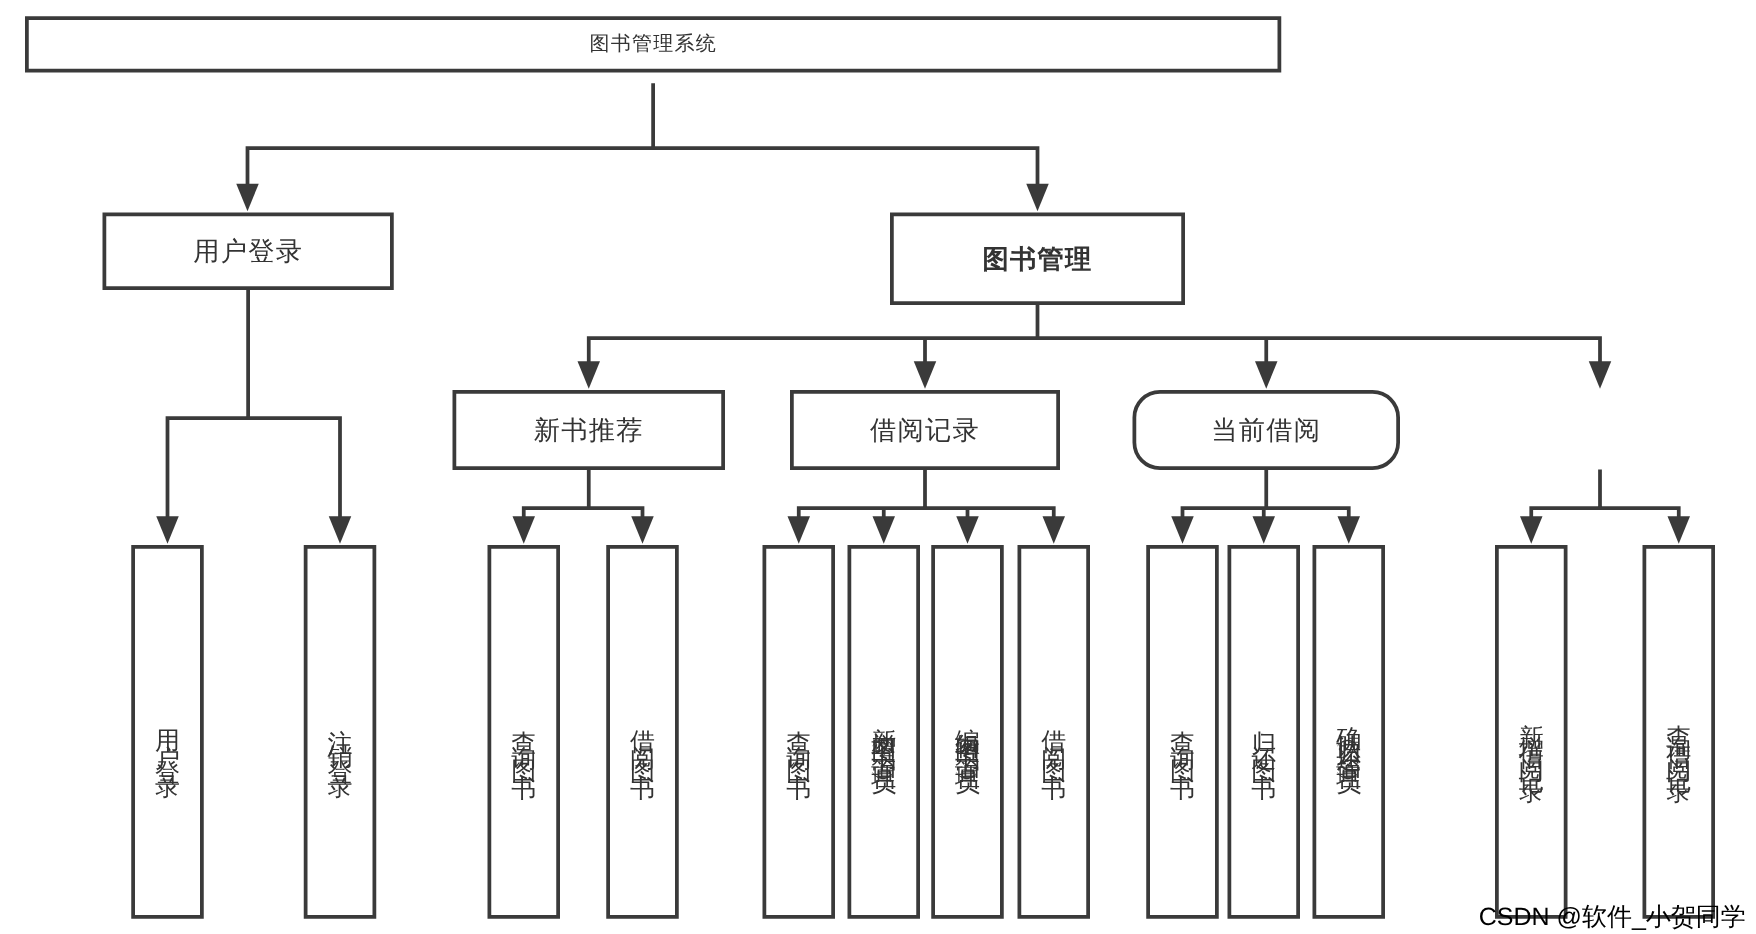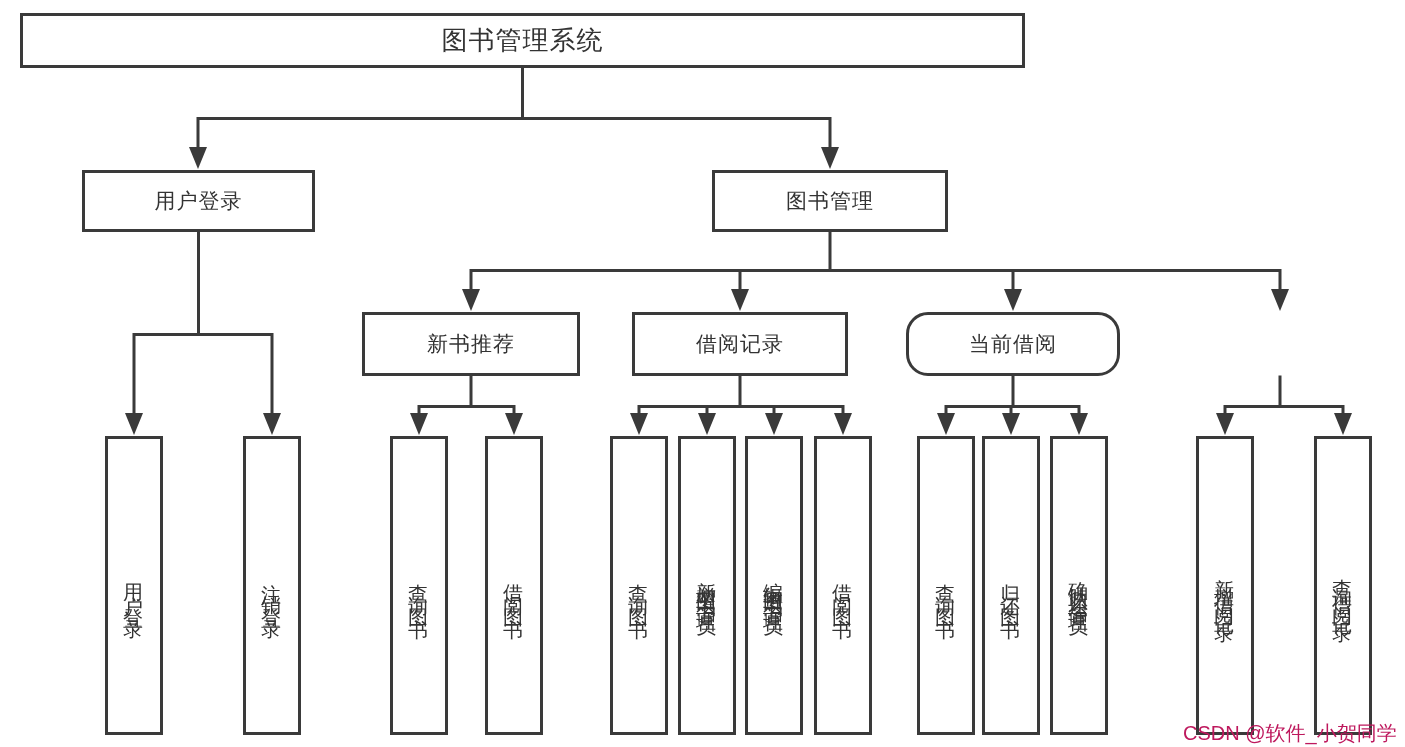--- a/index.html
+++ b/index.html
@@ -24,31 +24,31 @@
   }
   .vbox{
     writing-mode:vertical-rl;
     text-orientation:mixed;
     font-size:20px;
     top:436px;width:58px;height:299px;
   }
   .ls4{letter-spacing:12px;padding-top:12px;}
   .ls6{letter-spacing:9px;padding-top:9px;}
   .ls9{letter-spacing:5px;padding-top:5px;}
-  .root{left:20px;top:13px;width:1005px;height:55px;font-size:26px;}
+  .root{left:20px;top:13px;width:1005px;height:45px;font-size:16px;}
   .l2a{left:82px;top:170px;width:233px;height:62px;}
-  .l2b{left:712px;top:170px;width:236px;height:62px;}
+  .l2b{left:712px;top:170px;width:236px;height:74px;font-weight:bold;}
   .l3{top:312px;height:64px;}
   .l3a{left:362px;width:218px;}
   .l3b{left:632px;width:216px;}
   .l3c{left:906px;width:214px;border-radius:22px;}
   .l3d{left:1172px;width:215px;}
   #watermark{
     position:absolute;left:1183px;top:720px;
-    color:#be185d;font-size:20px;white-space:nowrap;
+    color:#000000;font-size:20px;white-space:nowrap;
     z-index:5;
   }
 </style>
 </head>
 <body>
 
 <div id="canvas">
 
   <svg id="wires" viewBox="0 0 1405 747" xmlns="http://www.w3.org/2000/svg">
     <g stroke="#3a3a3a" stroke-width="3" fill="none" stroke-linecap="square">

